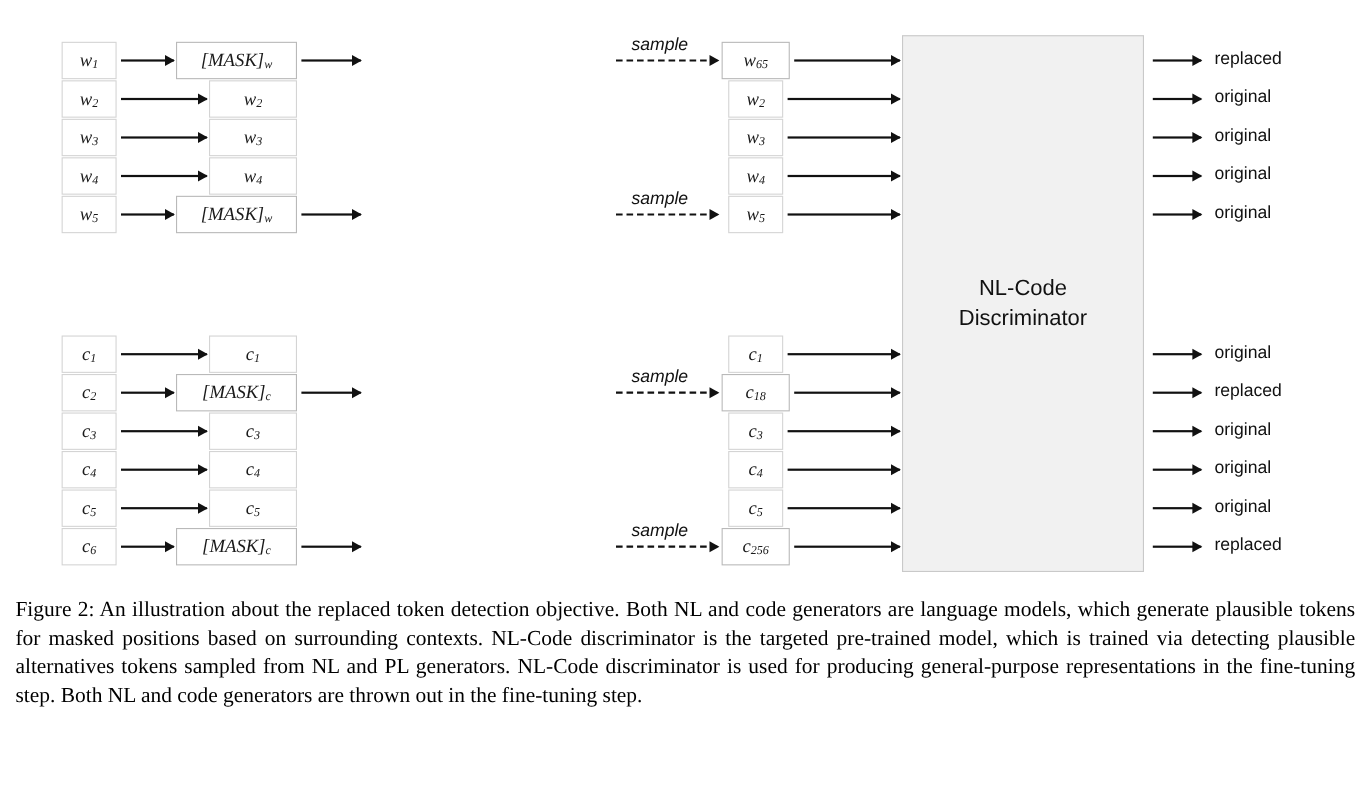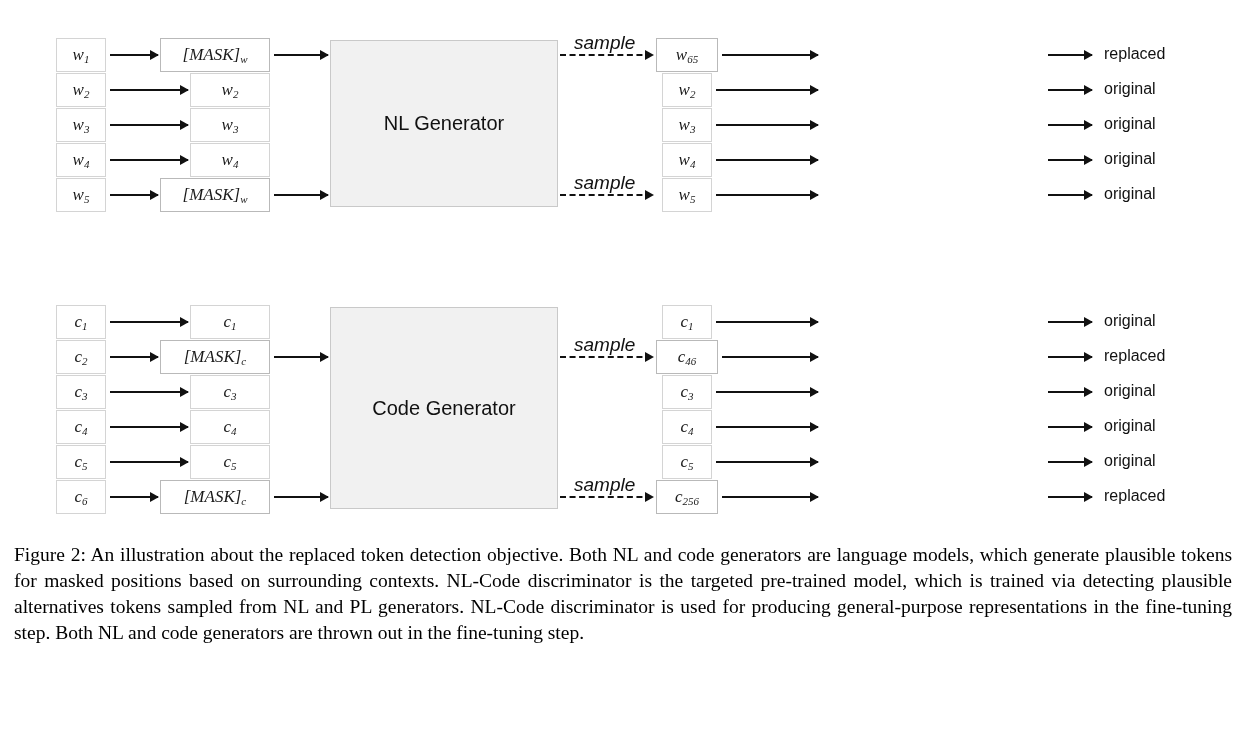--- a/index.html
+++ b/index.html
@@ -92,21 +92,21 @@
     background: none;
     border-top: 2px dashed #111;
     height: 0;
   }
   .arrow.dashed::after { top: -6px; right: -2px; }
 
   .sample-label {
     position: absolute;
     font-family: "Liberation Sans", sans-serif;
     font-style: italic;
-    font-size: 19px;
+    font-size: 16px;
     color: #111;
     z-index: 4;
     white-space: nowrap;
   }
 
   .outlabel {
     position: absolute;
     font-family: "Liberation Sans", sans-serif;
     font-size: 16px;
     color: #111;
@@ -171,23 +171,20 @@
       <span>w</span>
       <span class="subn">4</span>
     </div>
     <div class="arrow" style="left: 110px; top: 159px; width: 78px;"></div>
     <div class="tok mask" style="left: 160px; top: 178px; width: 110px; height: 34px;">
       <span>[MASK]</span>
       <span class="maskw">w</span>
     </div>
     <div class="arrow" style="left: 110px; top: 194px; width: 48px;"></div>
     <div class="arrow" style="left: 274px; top: 194px; width: 54px;"></div>
-    <div class="module" style="left: 330px; top: 40px; width: 228px; height: 167px;">
-      <span>NL Generator</span>
-    </div>
     <div class="tok sampled" style="left: 656px; top: 38px; width: 62px; height: 34px;">
       <span>w</span>
       <span class="subn">65</span>
     </div>
     <div class="arrow" style="left: 722px; top: 54px; width: 96px;"></div>
     <div class="arrow" style="left: 1048px; top: 54px; width: 44px;"></div>
     <div class="outlabel" style="left: 1104px; top: 45px;">replaced</div>
     <div class="tok" style="left: 662px; top: 73px; width: 50px; height: 34px;">
       <span>w</span>
       <span class="subn">2</span>
@@ -269,33 +266,30 @@
       <span>c</span>
       <span class="subn">5</span>
     </div>
     <div class="arrow" style="left: 110px; top: 461px; width: 78px;"></div>
     <div class="tok mask" style="left: 160px; top: 480px; width: 110px; height: 34px;">
       <span>[MASK]</span>
       <span class="maskw">c</span>
     </div>
     <div class="arrow" style="left: 110px; top: 496px; width: 48px;"></div>
     <div class="arrow" style="left: 274px; top: 496px; width: 54px;"></div>
-    <div class="module" style="left: 330px; top: 307px; width: 228px; height: 202px;">
-      <span>Code Generator</span>
-    </div>
     <div class="tok" style="left: 662px; top: 305px; width: 50px; height: 34px;">
       <span>c</span>
       <span class="subn">1</span>
     </div>
     <div class="arrow" style="left: 716px; top: 321px; width: 102px;"></div>
     <div class="arrow" style="left: 1048px; top: 321px; width: 44px;"></div>
     <div class="outlabel" style="left: 1104px; top: 312px;">original</div>
     <div class="tok sampled" style="left: 656px; top: 340px; width: 62px; height: 34px;">
       <span>c</span>
-      <span class="subn">46</span>
+      <span class="subn">18</span>
     </div>
     <div class="arrow" style="left: 722px; top: 356px; width: 96px;"></div>
     <div class="arrow" style="left: 1048px; top: 356px; width: 44px;"></div>
     <div class="outlabel" style="left: 1104px; top: 347px;">replaced</div>
     <div class="tok" style="left: 662px; top: 375px; width: 50px; height: 34px;">
       <span>c</span>
       <span class="subn">3</span>
     </div>
     <div class="arrow" style="left: 716px; top: 391px; width: 102px;"></div>
     <div class="arrow" style="left: 1048px; top: 391px; width: 44px;"></div>
@@ -318,14 +312,18 @@
       <span>c</span>
       <span class="subn">256</span>
     </div>
     <div class="arrow" style="left: 722px; top: 496px; width: 96px;"></div>
     <div class="arrow" style="left: 1048px; top: 496px; width: 44px;"></div>
     <div class="outlabel" style="left: 1104px; top: 487px;">replaced</div>
     <div class="arrow dashed" style="left: 560px; top: 356px; width: 92px;"></div>
     <div class="sample-label" style="left: 574px; top: 334px;">sample</div>
     <div class="arrow dashed" style="left: 560px; top: 496px; width: 92px;"></div>
     <div class="sample-label" style="left: 574px; top: 474px;">sample</div>
+    <div class="module" style="left: 820px; top: 32px; width: 220px; height: 488px; flex-direction: column;">
+      <span>NL-Code</span>
+      <span>Discriminator</span>
+    </div>
   </div>
 <div id="caption">Figure 2: An illustration about the replaced token detection objective. Both NL and code generators are language models, which generate plausible tokens for masked positions based on surrounding contexts. NL-Code discriminator is the targeted pre-trained model, which is trained via detecting plausible alternatives tokens sampled from NL and PL generators. NL-Code discriminator is used for producing general-purpose representations in the fine-tuning step. Both NL and code generators are thrown out in the fine-tuning step.</div>
 
 </body></html>

